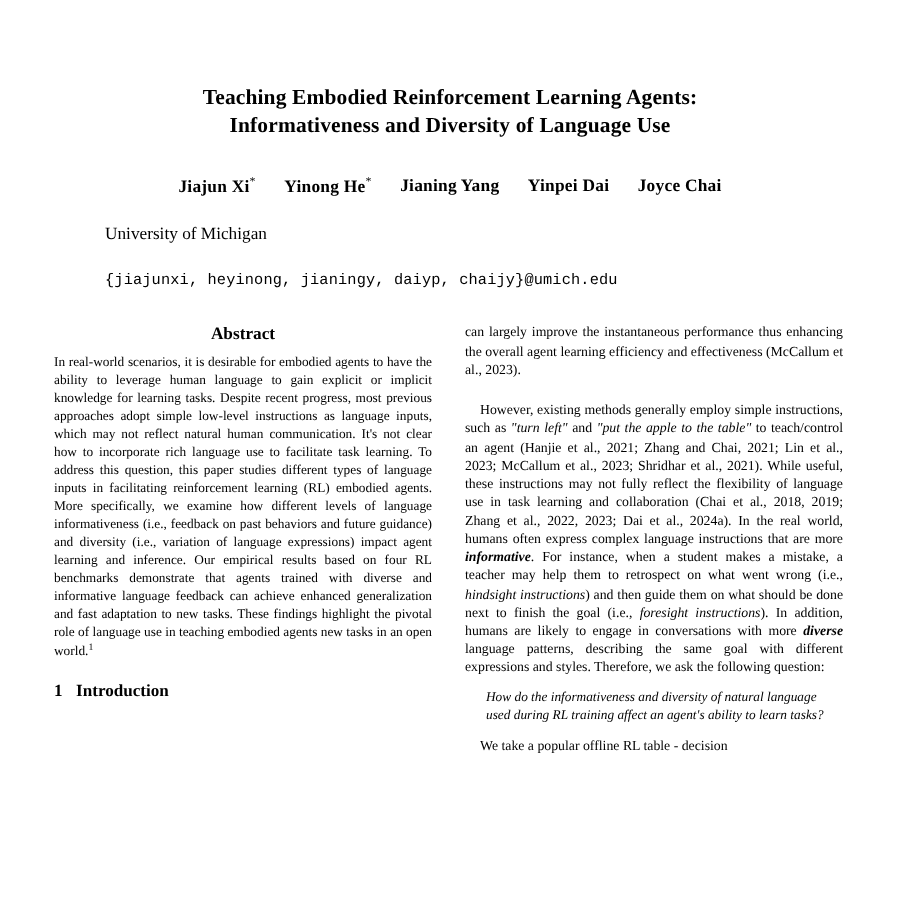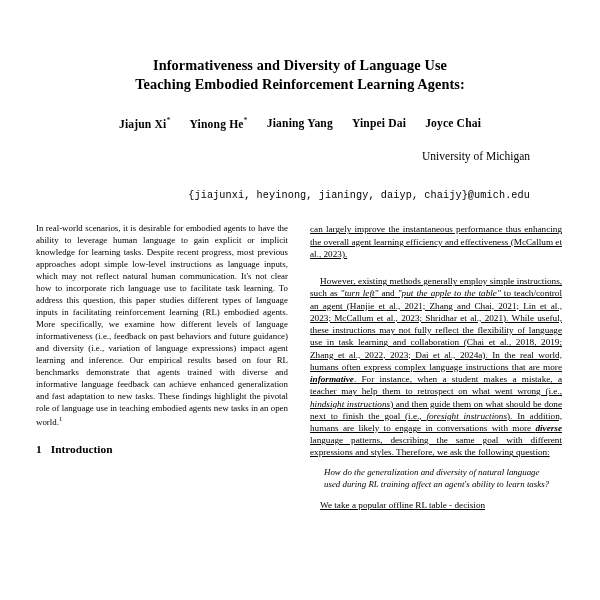--- a/index.html
+++ b/index.html
@@ -48,25 +48,25 @@
     width: 19px;
   }
   .sup {
     font-size: 8px;
     vertical-align: super;
     font-weight: normal;
   }
   .affiliation {
     margin-top: 20px;
     font-size: 11.5px;
-    text-align: right;
+    text-align: left;
   }
   .emails {
-    margin-top: 28px;
-    text-align: right;
+    margin-top: 20px;
+    text-align: left;
     font-family: "Liberation Mono", monospace;
     font-size: 10.2px;
     letter-spacing: 0.1px;
   }
   .columns {
     margin-top: 22px;
     padding: 0 36px;
     display: flex;
     gap: 22px;
     box-sizing: border-box;
@@ -81,21 +81,20 @@
     font-weight: bold;
     margin: 2px 0 7px 0;
   }
   p.body {
     margin: 0;
     font-size: 9.2px;
     line-height: 1.33;
     text-align: justify;
     text-justify: inter-word;
     hyphens: auto;
-    text-decoration: underline;
   }
   p.body + p.body {
     margin-top: 15px;
     text-indent: 10px;
   }
   .abstract-text {
     font-size: 8.9px;
     line-height: 1.345;
     text-align: justify;
     hyphens: auto;
@@ -124,49 +123,50 @@
     vertical-align: super;
   }
 </style>
 </head>
 <body>
 
 <div class="page">
 
   <div class="title-block">
     <div class="title">
+      <div>Teaching Embodied Reinforcement Learning Agents:</div>
       <div>Informativeness and Diversity of Language Use</div>
-      <div>Teaching Embodied Reinforcement Learning Agents:</div>
     </div>
 
     <div class="authors">
       <span class="author"><span>Jiajun Xi</span><span class="sup">*</span></span><span class="sep"></span><span class="author"><span>Yinong He</span><span class="sup">*</span></span><span class="sep"></span><span class="author"><span>Jianing Yang</span></span><span class="sep"></span><span class="author"><span>Yinpei Dai</span></span><span class="sep"></span><span class="author"><span>Joyce Chai</span></span>
     </div>
 
     <div class="affiliation">University of Michigan</div>
 
     <div class="emails">{jiajunxi, heyinong, jianingy, daiyp, chaijy}@umich.edu</div>
   </div>
 
   <div class="columns">
 
     <div class="col">
+      <div class="section-head">Abstract</div>
       <p class="abstract-text"><span>In real-world scenarios, it is desirable for embodied agents to have the ability to leverage human language to gain explicit or implicit knowledge for learning tasks. Despite recent progress, most previous approaches adopt simple low-level instructions as language inputs, which may not reflect natural human communication. It's not clear how to incorporate rich language use to facilitate task learning. To address this question, this paper studies different types of language inputs in facilitating reinforcement learning (RL) embodied agents. More specifically, we examine how different levels of language informativeness (i.e., feedback on past behaviors and future guidance) and diversity (i.e., variation of language expressions) impact agent learning and inference. Our empirical results based on four RL benchmarks demonstrate that agents trained with diverse and informative language feedback can achieve enhanced generalization and fast adaptation to new tasks. These findings highlight the pivotal role of language use in teaching embodied agents new tasks in an open world.</span><span class="footnote-mark">1</span></p>
 
       <div class="numbered-head">
         <span class="num">1</span>
         <span>Introduction</span>
       </div>
 
     </div>
 
     <div class="col">
       <p class="body">can largely improve the instantaneous performance thus enhancing the overall agent learning efficiency and effectiveness (McCallum et al., 2023).</p>
 
       <p class="body"><span>However, existing methods generally employ simple instructions, such as </span><span class="italic">"turn left"</span><span> and </span><span class="italic">"put the apple to the table"</span><span> to teach/control an agent (Hanjie et al., 2021; Zhang and Chai, 2021; Lin et al., 2023; McCallum et al., 2023; Shridhar et al., 2021). While useful, these instructions may not fully reflect the flexibility of language use in task learning and collaboration (Chai et al., 2018, 2019; Zhang et al., 2022, 2023; Dai et al., 2024a). In the real world, humans often express complex language instructions that are more </span><span class="bold-italic">informative</span><span>. For instance, when a student makes a mistake, a teacher may help them to retrospect on what went wrong (i.e., </span><span class="italic">hindsight instructions</span><span>) and then guide them on what should be done next to finish the goal (i.e., </span><span class="italic">foresight instructions</span><span>). In addition, humans are likely to engage in conversations with more </span><span class="bold-italic">diverse</span><span> language patterns, describing the same goal with different expressions and styles. Therefore, we ask the following question:</span></p>
 
-      <div class="quote-block">How do the generalization and diversity of natural language used during RL training affect an agent's ability to learn tasks?</div>
+      <div class="quote-block">How do the informativeness and diversity of natural language used during RL training affect an agent's ability to learn tasks?</div>
 
       <p class="body" style="text-indent:10px;margin-top:2px;">We take a popular offline RL table - decision</p>
     </div>
 
   </div>
 </div>
 
 </body></html>

